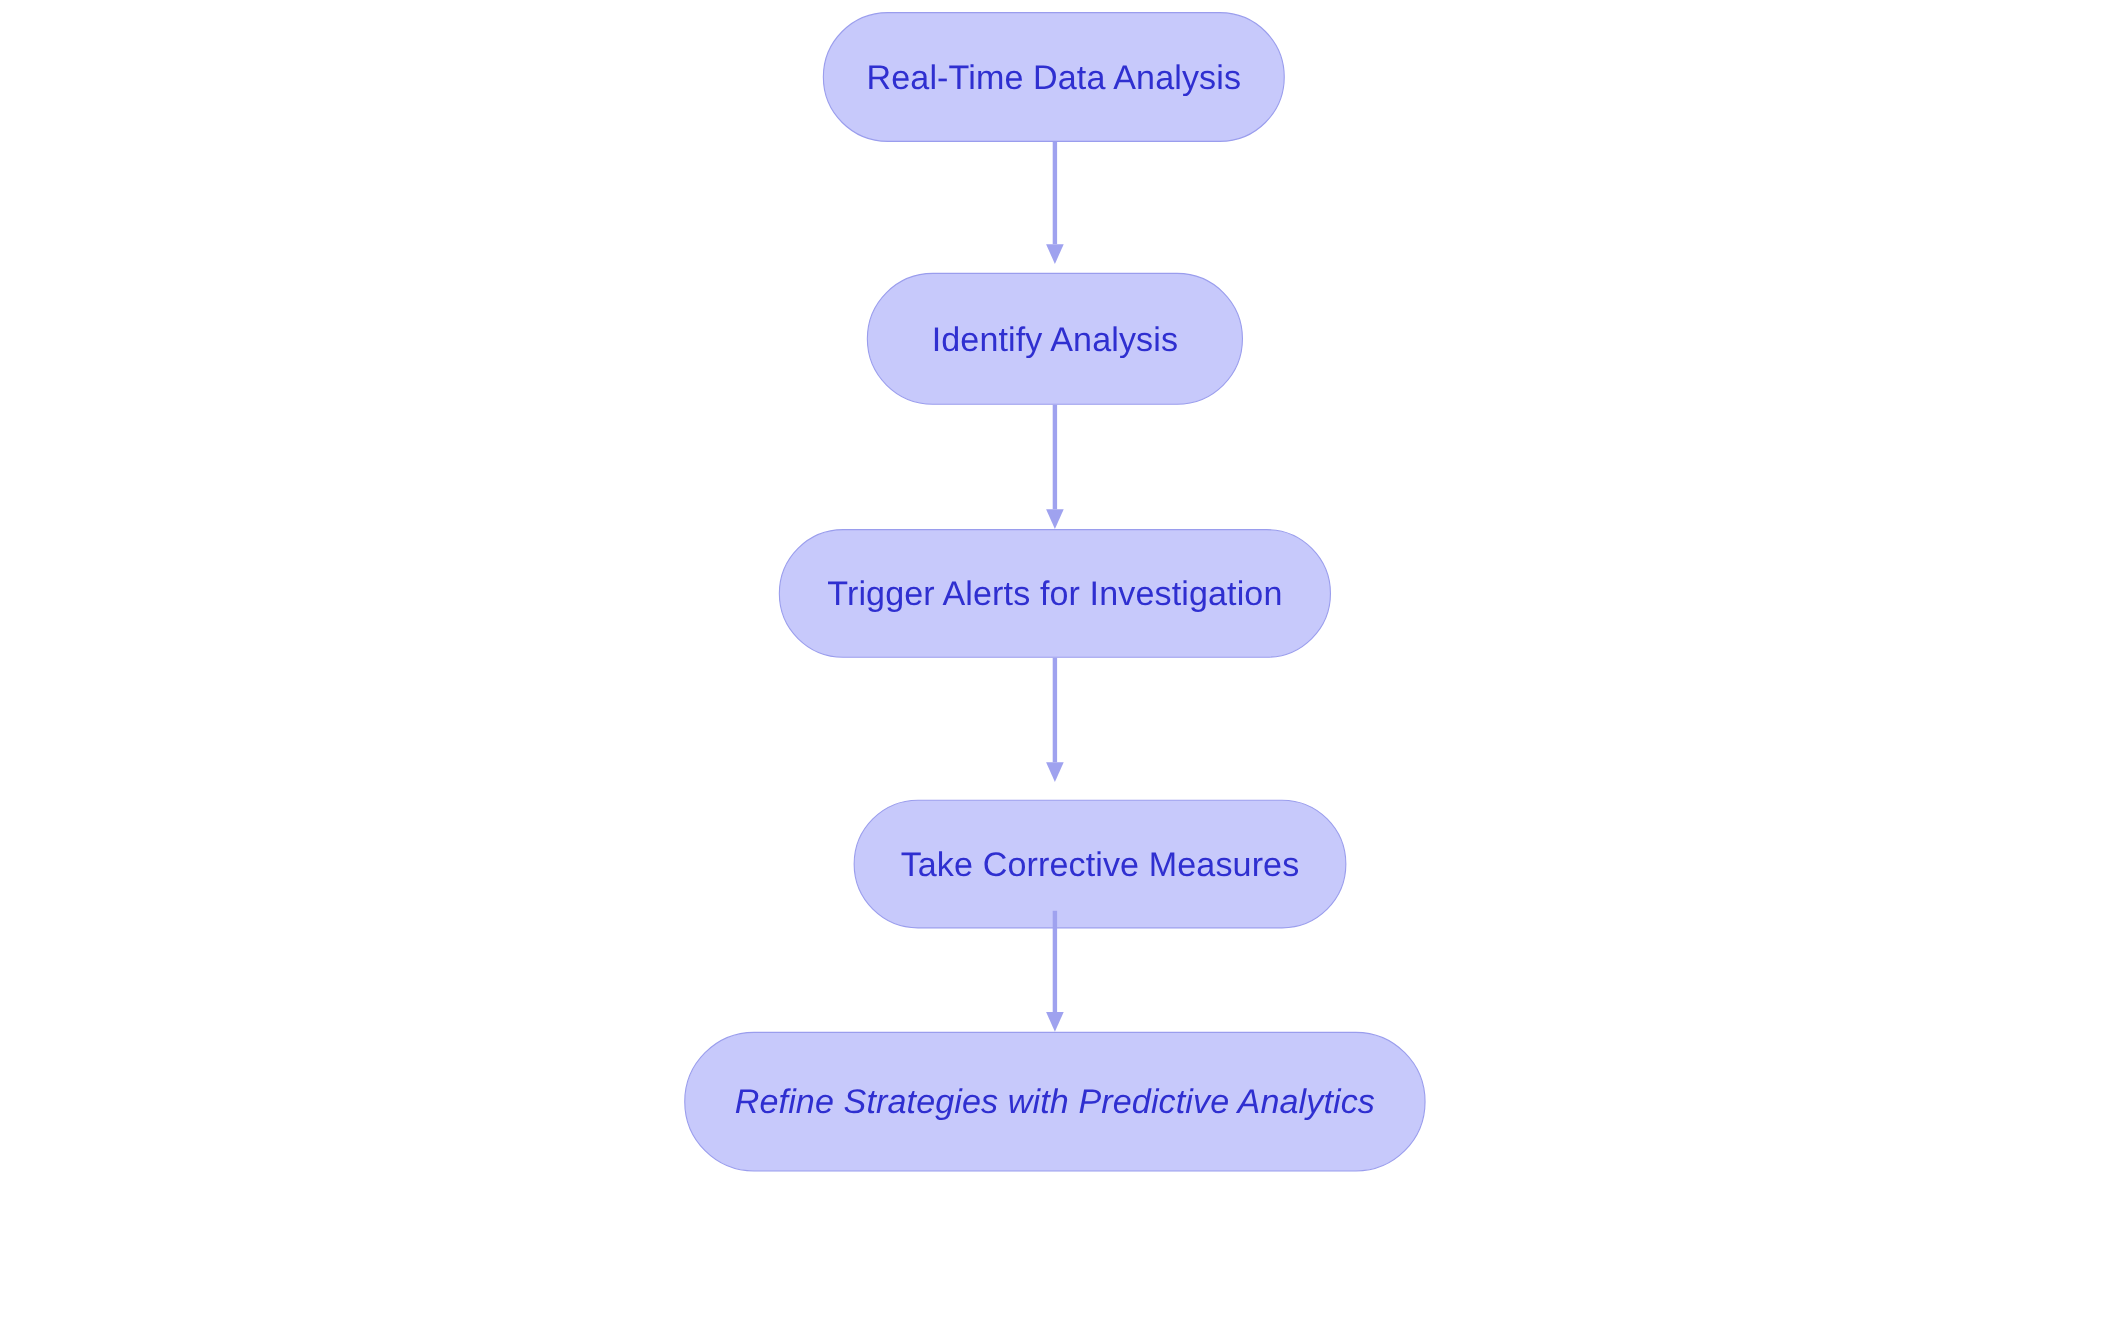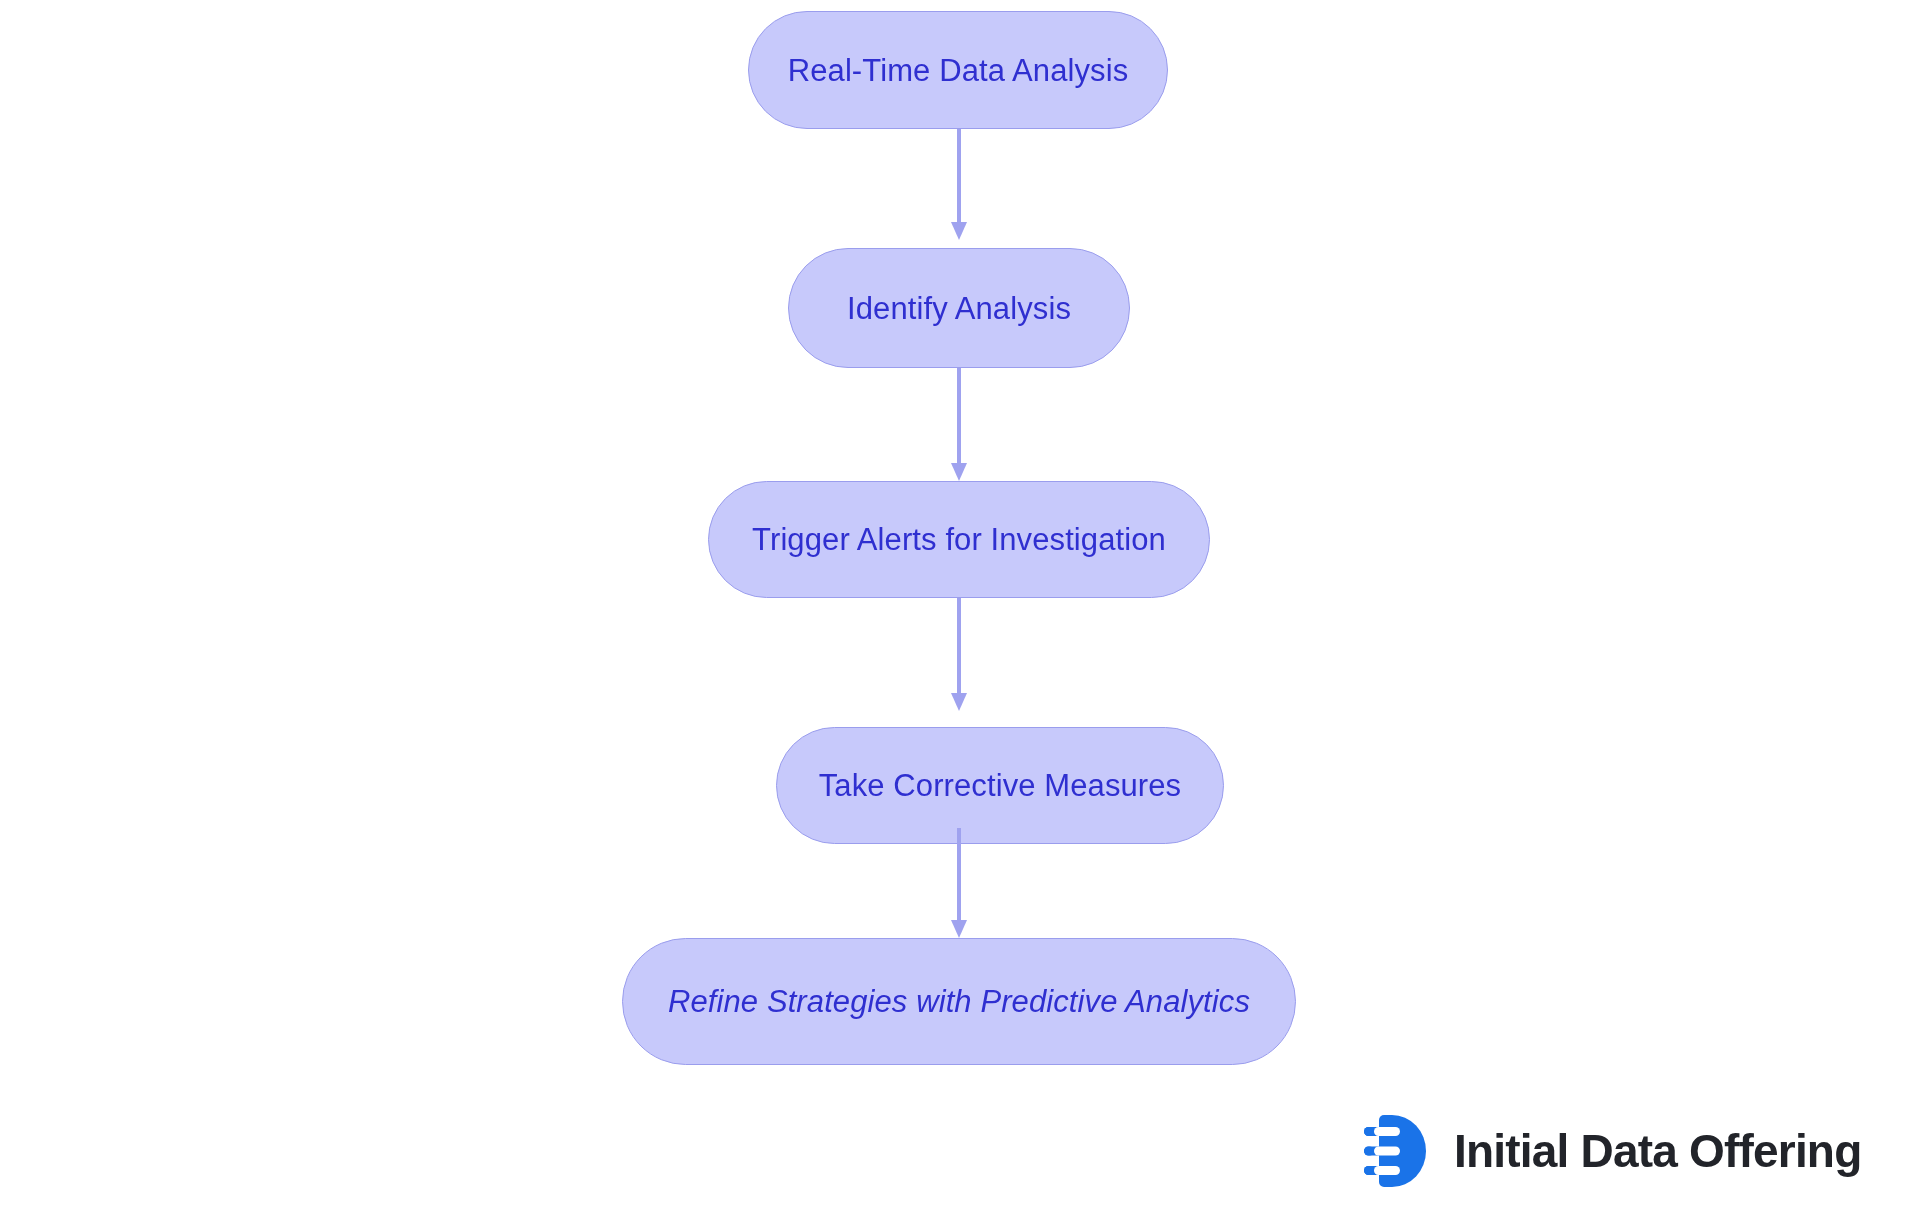--- a/index.html
+++ b/index.html
@@ -157,35 +157,14 @@
 
   <div class="connector" id="edge-4">
     <div class="stem"></div>
     <div class="head"></div>
   </div>
 
   <div class="node" id="node-5">
     <span class="node-label">Refine Strategies with Predictive Analytics</span>
   </div>
 
-  <div id="brand">
-    <div id="brand-mark">
-      <svg width="68" height="84" viewBox="0 0 68 84" xmlns="http://www.w3.org/2000/svg" aria-hidden="true">
-
-        <rect x="0" y="18" width="22" height="9" rx="4.5" fill="#1a73e8"></rect>
-        <rect x="0" y="37.5" width="22" height="9" rx="4.5" fill="#1a73e8"></rect>
-        <rect x="0" y="57" width="22" height="9" rx="4.5" fill="#1a73e8"></rect>
-
-        <path d="M20 6 h8 a34 36 0 0 1 0 72 h-8 a5 5 0 0 1 -5 -5 V11 a5 5 0 0 1 5 -5 z" fill="#1a73e8"></path>
-
-        <rect x="10" y="18" width="26" height="9" rx="4.5" fill="#ffffff"></rect>
-        <rect x="10" y="37.5" width="26" height="9" rx="4.5" fill="#ffffff"></rect>
-        <rect x="10" y="57" width="26" height="9" rx="4.5" fill="#ffffff"></rect>
-
-        <rect x="0" y="18" width="10" height="9" rx="4.5" fill="#1a73e8"></rect>
-        <rect x="0" y="37.5" width="10" height="9" rx="4.5" fill="#1a73e8"></rect>
-        <rect x="0" y="57" width="10" height="9" rx="4.5" fill="#1a73e8"></rect>
-      </svg>
-    </div>
-    <div id="brand-wordmark">Initial Data Offering</div>
-  </div>
 
 </div>
 
 </body></html>

